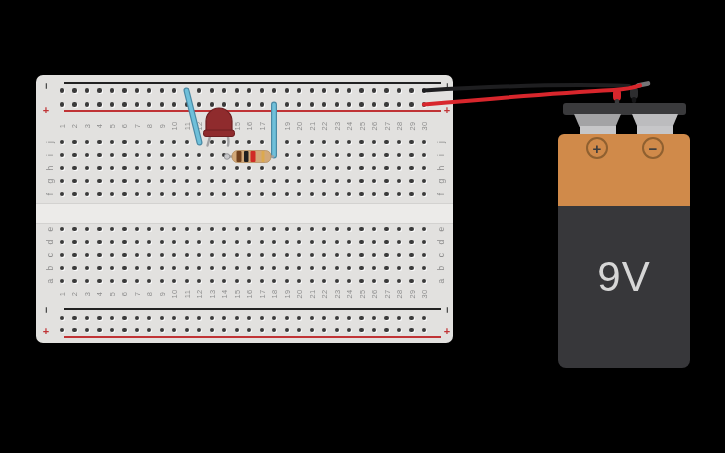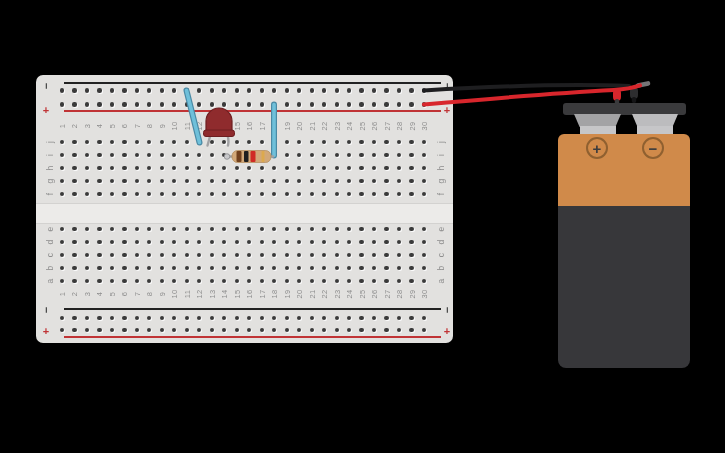--- a/index.html
+++ b/index.html
@@ -70,20 +70,21 @@
     <div class="bat-term-u bat-term-ru"></div>
     <div class="bat-term-b bat-term-rb"></div>
     <div class="bat-body"></div>
     <div class="bat-sym plus">
       <span>+</span>
     </div>
     <div class="bat-sym minus">
       <span>−</span>
     </div>
     <div class="bat-sleeve"></div>
+    <div class="bat-label">9V</div>
   </div>
 
   <div class="hole" style="position: absolute; left: 59.9px; top: 88.4px;"></div>
     <div class="hole" style="position: absolute; left: 72.383px; top: 88.4px;"></div>
     <div class="hole" style="position: absolute; left: 84.866px; top: 88.4px;"></div>
     <div class="hole" style="position: absolute; left: 97.349px; top: 88.4px;"></div>
     <div class="hole" style="position: absolute; left: 109.832px; top: 88.4px;"></div>
     <div class="hole" style="position: absolute; left: 122.315px; top: 88.4px;"></div>
     <div class="hole" style="position: absolute; left: 134.798px; top: 88.4px;"></div>
     <div class="hole" style="position: absolute; left: 147.281px; top: 88.4px;"></div>

